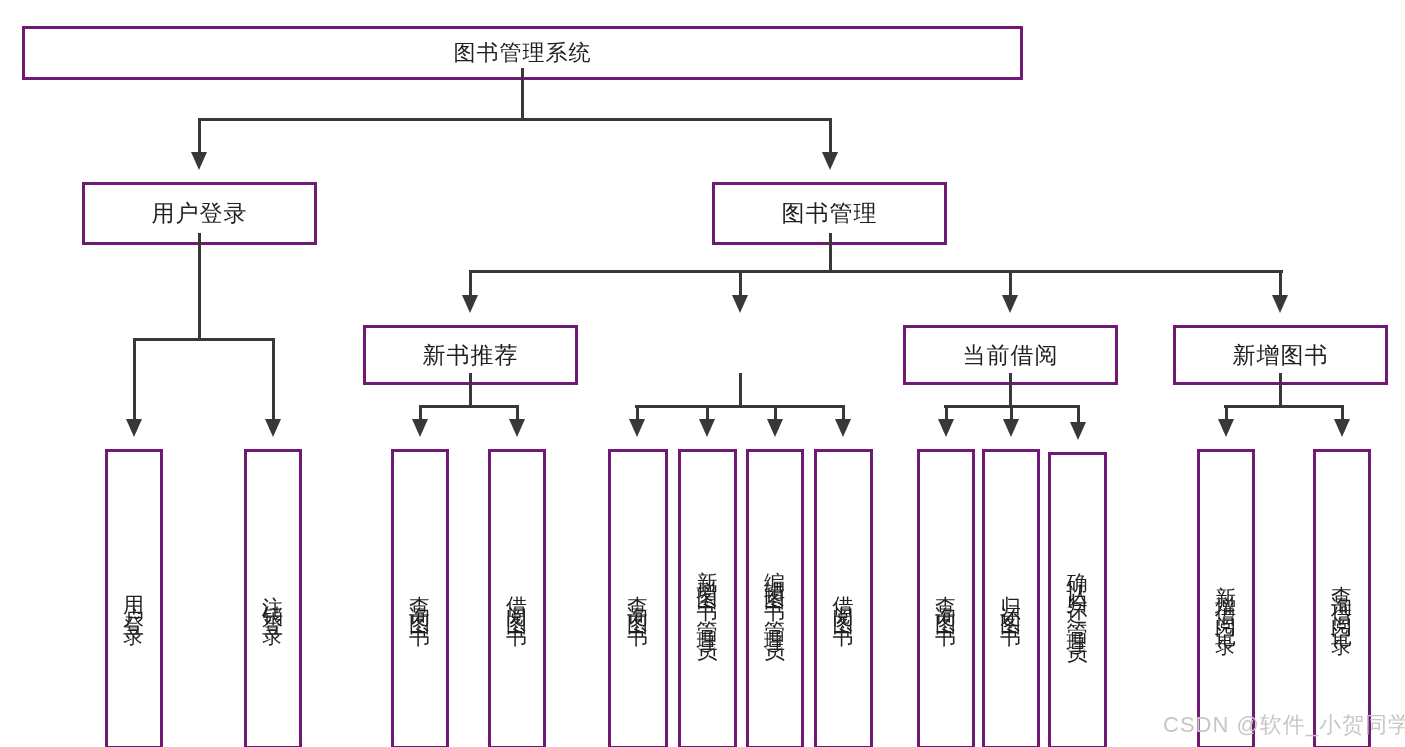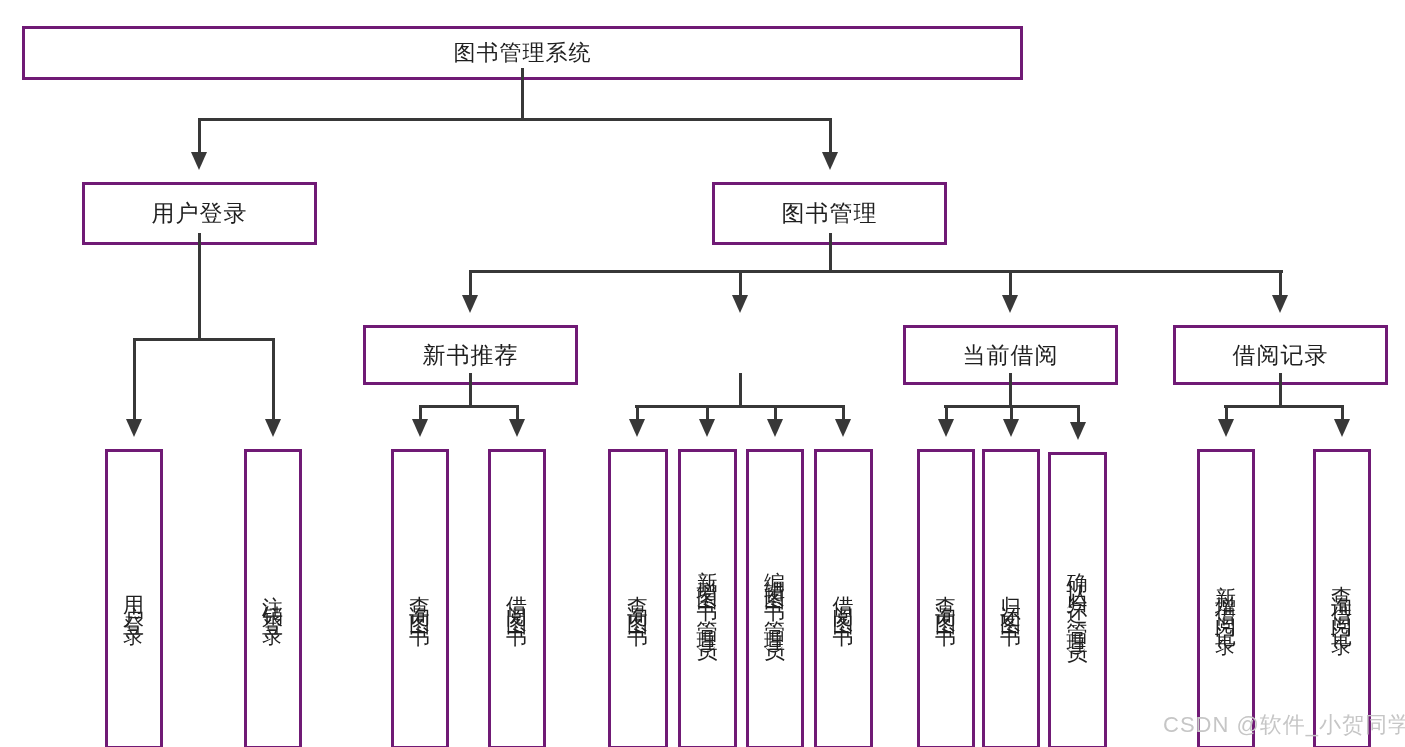--- a/index.html
+++ b/index.html
@@ -74,21 +74,21 @@
 
 <div class="stage">
 
   <div class="node h title" style="left:22px;top:14px;width:1001px;height:54px">图书管理系统</div>
 
   <div class="node h" style="left:82px;top:170px;width:235px;height:63px">用户登录</div>
   <div class="node h" style="left:363px;top:313px;width:215px;height:60px">新书推荐</div>
 
   <div class="node h" style="left:712px;top:170px;width:235px;height:63px">图书管理</div>
   <div class="node h" style="left:903px;top:313px;width:215px;height:60px">当前借阅</div>
-  <div class="node h" style="left:1173px;top:313px;width:215px;height:60px">借阅记录</div>
+  <div class="node h" style="left:1173px;top:313px;width:215px;height:60px">新增图书</div>
 
   <div class="node v" style="left:105px;top:437px;width:58px;height:300px">用户登录</div>
   <div class="node v" style="left:244px;top:437px;width:58px;height:300px">注销登录</div>
   <div class="node v" style="left:391px;top:437px;width:58px;height:300px">查询图书</div>
   <div class="node v" style="left:488px;top:437px;width:58px;height:300px">借阅图书</div>
   <div class="node v" style="left:608px;top:437px;width:60px;height:300px">查询图书</div>
   <div class="node v" style="left:678px;top:437px;width:59px;height:300px">新增图书（管理员）</div>
   <div class="node v" style="left:746px;top:437px;width:58px;height:300px">编辑图书（管理员）</div>
   <div class="node v" style="left:814px;top:437px;width:59px;height:300px">借阅图书</div>
   <div class="node v" style="left:917px;top:437px;width:58px;height:300px">查询图书</div>

